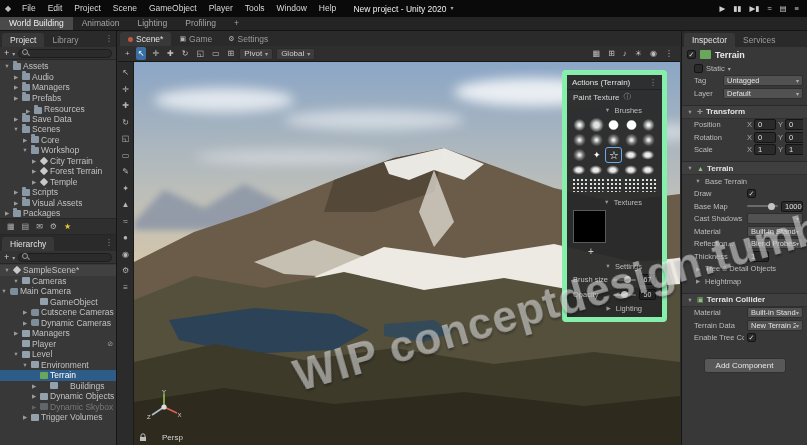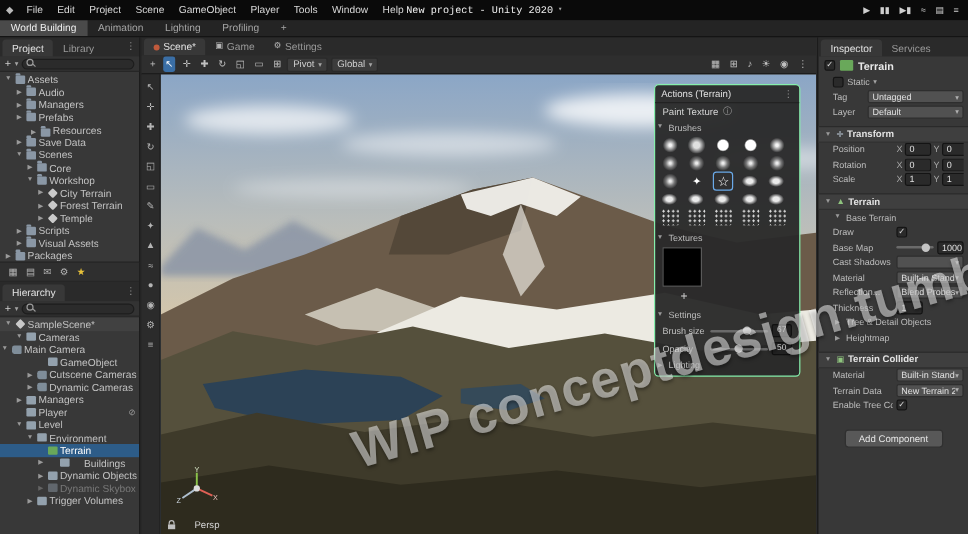--- a/index.html
+++ b/index.html
@@ -3,21 +3,21 @@
 <meta charset="utf-8">
 <style>
 *{margin:0;padding:0;box-sizing:border-box;}
 html,body{width:807px;height:445px;overflow:hidden;}
 body{position:relative;background:#2b2b2b;font-family:"Liberation Sans",sans-serif;color:#c8c8c8;font-size:9px;}
 
 .menubar{position:absolute;top:0;left:0;width:807px;height:17px;background:#0a0a0a;display:flex;align-items:center;color:#d8d8d8;z-index:20;}
 .logo{width:16px;text-align:center;font-size:8px;color:#bbb;}
 .menu-items{display:flex;}
 .menu-item{padding:0 6px;line-height:17px;font-size:8.5px;}
-.mb-title{position:absolute;left:50%;transform:translateX(-50%);font-size:8.5px;color:#efefef;display:flex;gap:4px;align-items:flex-start;font-family:Liberation Mono, monospace;}
+.mb-title{position:absolute;left:50%;transform:translateX(-50%);font-size:8.5px;color:#efefef;display:flex;gap:4px;align-items:flex-start;}
 .mb-right{position:absolute;right:8px;display:flex;gap:8px;align-items:center;}
 .mctl{font-size:7.5px;color:#cfcfcf;line-height:17px;}
 
 .ribbon{position:absolute;top:17px;left:0;width:807px;height:14px;background:#242424;border-bottom:1px solid #141414;z-index:20;}
 .rtabs{display:flex;height:100%;}
 .rtab{padding:0 9px;line-height:13px;font-size:8.5px;color:#a5a5a5;}
 .rtab.active{background:#4a4a4a;color:#efefef;}
 
 .tabbar{height:16px;background:#2a2a2a;display:flex;align-items:flex-end;padding-left:2px;position:relative;flex:none;}
 .tabs{display:flex;height:14px;}
@@ -62,26 +62,26 @@
 .tgroup.rightg{margin-left:auto;}
 .tsbtn{font-size:8px;color:#c0c0c0;padding:0 2px;line-height:13px;border-radius:2px;}
 .tsbtn.active{background:#3a6ea5;color:#fff;}
 .tbtn{display:flex;align-items:center;gap:3px;background:#3c3c3c;border:1px solid #2a2a2a;border-radius:2px;padding:0 4px;height:12px;font-size:8px;color:#cfcfcf;}
 .scene-body{flex:1;display:flex;min-height:0;}
 .toolstrip{width:16px;background:#2b2b2b;border-right:1px solid #1b1b1b;display:flex;flex-direction:column;align-items:center;padding-top:5px;gap:5.5px;flex:none;}
 .tsicon{width:12px;height:11px;font-size:8px;line-height:11px;text-align:center;color:#b5b5b5;}
 .viewport{flex:1;position:relative;overflow:hidden;background:#76848f;}
 .viewport>svg{position:absolute;inset:0;width:100%;height:100%;}
 
-.actions{position:absolute;top:8px;right:13px;width:122px;background:rgba(42,42,42,.96);border:1px solid #86efac;border-radius:4px;z-index:6;color:#c8c8c8;padding-bottom:3px;}
+.actions{position:absolute;top:8px;right:13px;width:105px;background:rgba(42,42,42,.96);border:5px solid #86efac;border-radius:4px;z-index:6;color:#c8c8c8;padding-bottom:3px;}
 .act-head{height:15px;display:flex;align-items:center;padding:0 5px;border-bottom:1px solid #222;color:#e0e0e0;font-size:8px;}
 .act-head .pm{margin-left:auto;color:#9a9a9a;}
 .act-sub{height:14px;display:flex;align-items:center;gap:4px;padding:0 6px;color:#d5d5d5;font-size:8px;}
 .info{color:#9a9a9a;font-size:7.5px;}
-.act-fold{height:12px;display:flex;align-items:center;gap:3px;padding:0 0;color:#bdbdbd;font-size:7.5px;}
+.act-fold{height:12px;display:flex;align-items:center;gap:3px;padding:0 20px;color:#bdbdbd;font-size:7.5px;justify-content:flex-end;}
 .brushgrid{display:grid;grid-template-columns:repeat(5,1fr);gap:1px;padding:2px 5px 4px;}
 .brush{width:15px;height:14px;display:flex;align-items:center;justify-content:center;border-radius:2px;}
 .b-soft{background:radial-gradient(circle,rgba(255,255,255,.95) 10%,rgba(255,255,255,0) 60%);}
 .b-soft2{background:radial-gradient(circle,rgba(255,255,255,.85) 25%,rgba(255,255,255,0) 72%);}
 .b-hard{background:radial-gradient(circle,#fff 40%,rgba(255,255,255,0) 52%);}
 .b-speck{background:radial-gradient(circle,rgba(255,255,255,.9) 8%,rgba(255,255,255,.35) 35%,rgba(255,255,255,0) 62%);}
 .b-splat{background:radial-gradient(ellipse 62% 48% at 45% 50%,rgba(255,255,255,.9) 28%,rgba(255,255,255,0) 70%);}
 .b-dots{background-image:radial-gradient(circle,rgba(255,255,255,.85) 28%,transparent 40%);background-size:4px 4px;}
 .b-star{color:#fff;font-size:9px;}
 .brush.bsel{outline:1px solid #6aa9e8;font-size:11px;}

